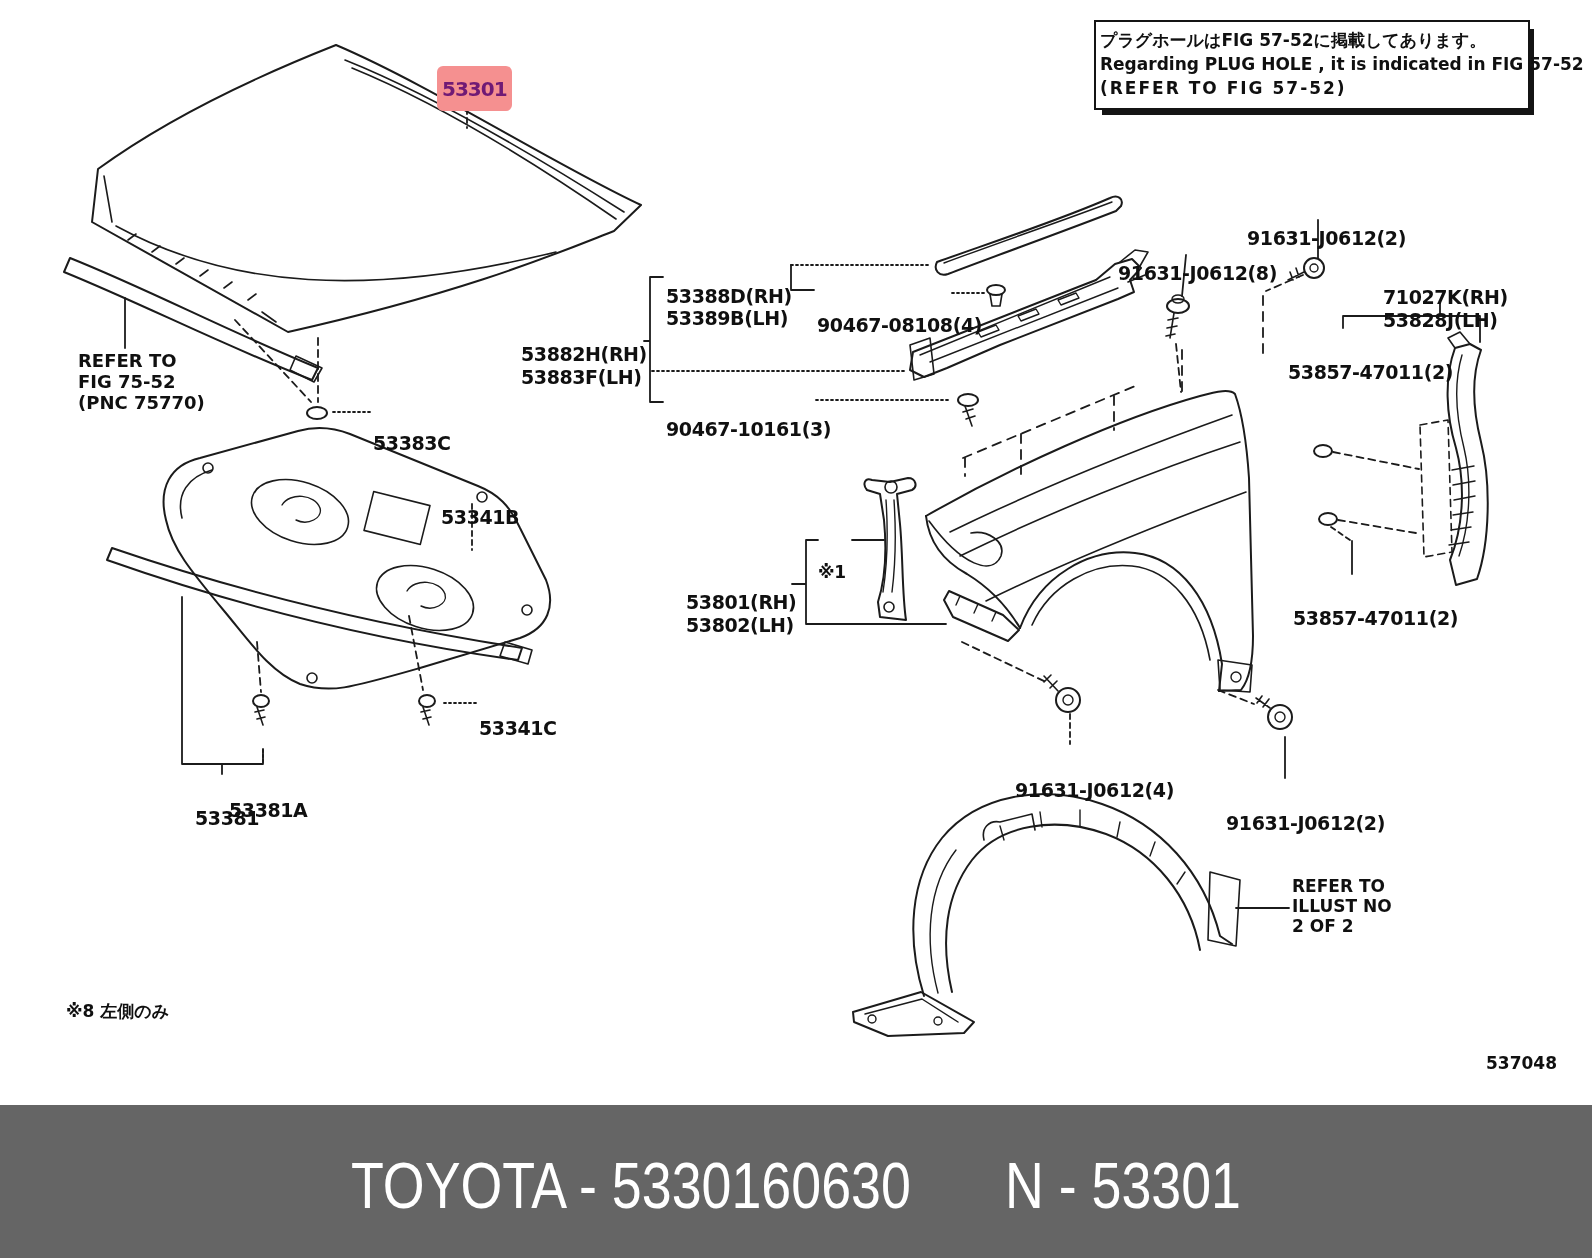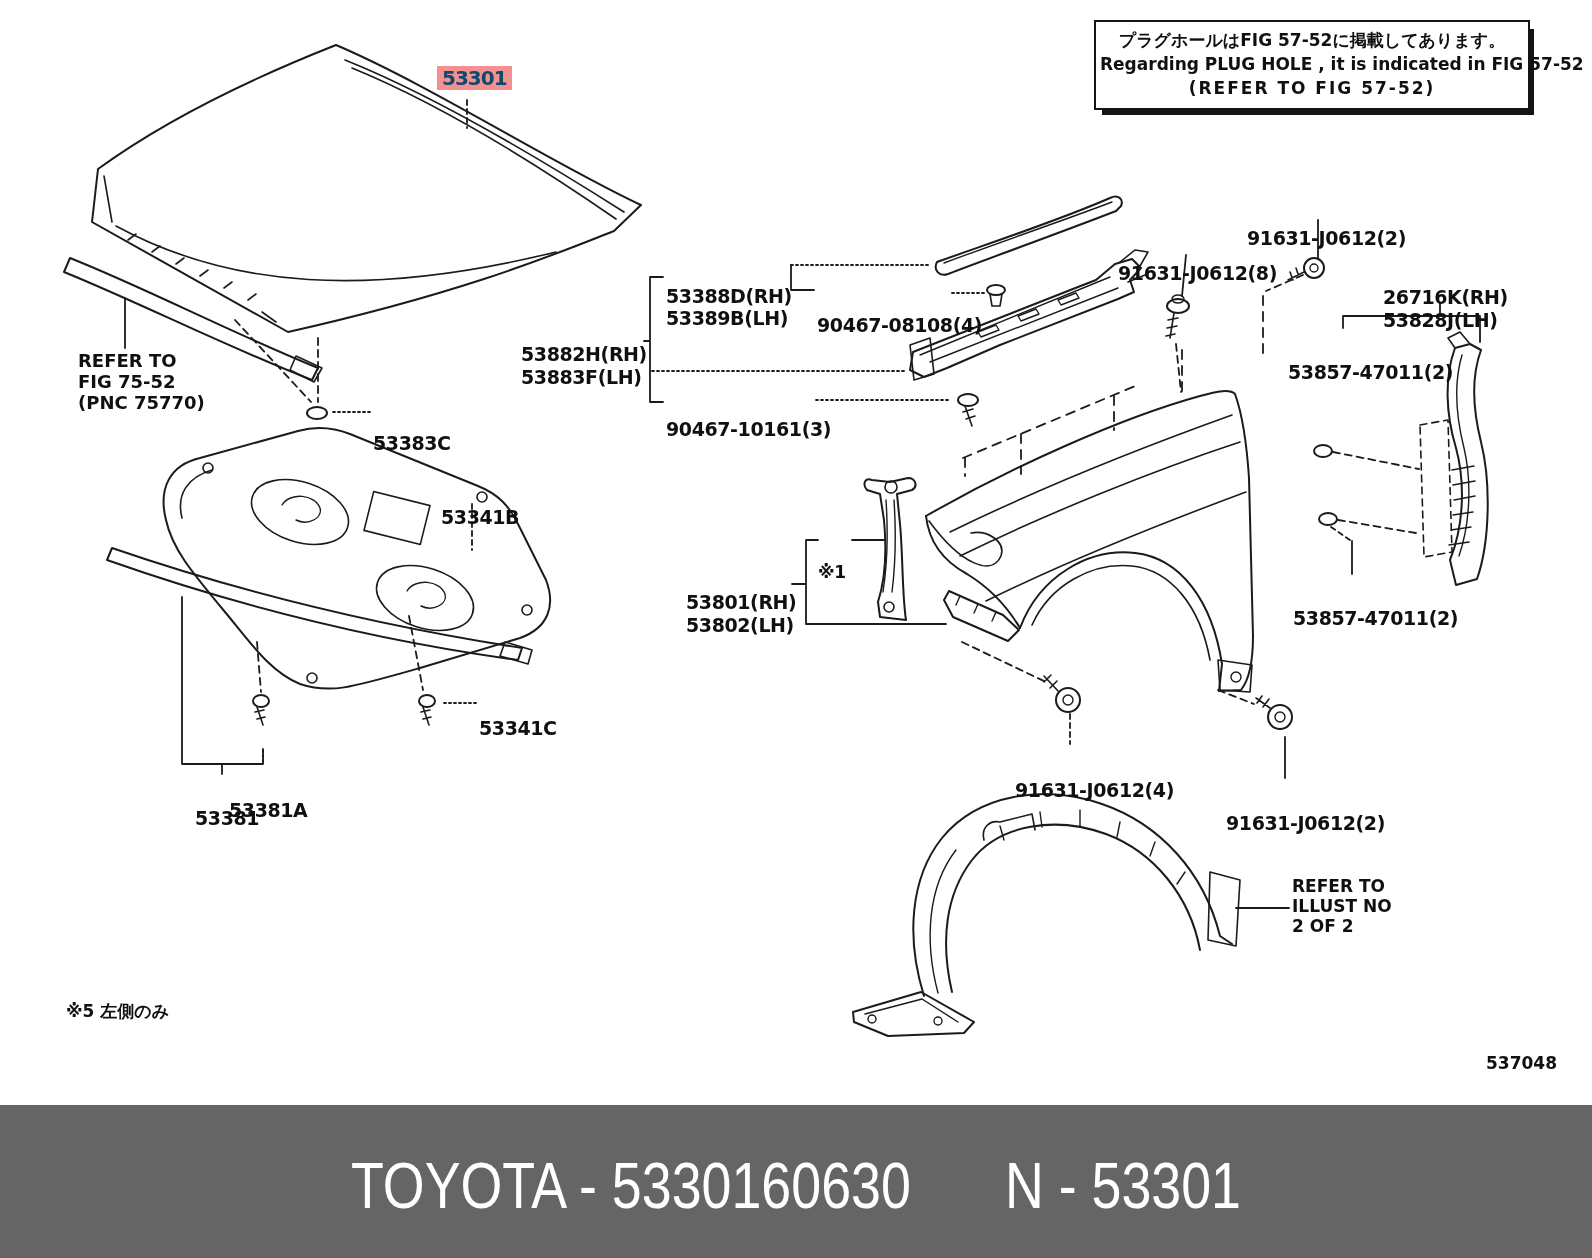--- a/index.html
+++ b/index.html
@@ -5,26 +5,26 @@
   html,body{margin:0;padding:0;background:#ffffff;}
   body{width:1592px;height:1258px;position:relative;overflow:hidden;
        font-family:"DejaVu Sans",sans-serif;}
   #stage{position:absolute;inset:0;width:1592px;height:1258px;}
   svg.art{position:absolute;left:0;top:0;}
   .lbl{position:absolute;font:700 19px "DejaVu Sans",sans-serif;color:#101010;
        white-space:nowrap;letter-spacing:-0.4px;line-height:21px;margin-top:32px;}
   .ref{position:absolute;font:700 18px "DejaVu Sans",sans-serif;color:#101010;
        line-height:21px;white-space:nowrap;}
   .ref .rl{display:block;}
-  .chip{position:absolute;left:437px;top:66px;min-width:58px;height:24px;box-sizing:border-box;
-        display:flex;align-items:center;justify-content:center;background:#f59090;color:#0c4a6e;
-        font:700 20px "DejaVu Sans",sans-serif;letter-spacing:-1px;padding:0 5px;cursor:pointer;}
+  .chip{position:absolute;left:437px;top:66px;min-width:58px;height:45px;box-sizing:border-box;
+        display:flex;align-items:center;justify-content:center;background:#f59090;color:#701a75;
+        font:700 20px "DejaVu Sans",sans-serif;letter-spacing:-1px;padding:0 5px;cursor:pointer;border-radius:6px;}
   .notice{position:absolute;left:1094px;top:20px;width:436px;box-sizing:border-box;
           border:2px solid #141414;box-shadow:6px 7px 0 -2px #141414;
-          padding:6px 4px 8px;text-align:center;color:#101010;
+          padding:6px 4px 8px;color:#101010;
           font:700 17px "DejaVu Sans",sans-serif;line-height:24px;background:#fff;}
   .notice .nl{display:block;white-space:nowrap;}
   .notice .nl3{letter-spacing:2px;}
   .footnote{position:absolute;left:66px;top:1000px;font:700 17px "DejaVu Sans",sans-serif;color:#101010;}
   .fignum{position:absolute;left:1486px;top:1053px;font:700 17px "DejaVu Sans",sans-serif;color:#101010;}
   .footer{position:absolute;left:0;top:1097px;width:1592px;height:161px;background:#656565;margin-top:8px;}
   .footer-inner{height:100%;display:flex;align-items:center;justify-content:center;gap:112px;
                 color:#ffffff;font:400 64px "Liberation Sans",sans-serif;
                 transform:scaleX(0.84);white-space:nowrap;}
 </style>
@@ -218,21 +218,21 @@
   <div class="chip">53301</div>
 
   <div class="lbl" style="left:666px;top:254px">53388D(RH)</div>
   <div class="lbl" style="left:666px;top:276px">53389B(LH)</div>
   <div class="lbl" style="left:817px;top:283px">90467-08108(4)</div>
   <div class="lbl" style="left:521px;top:312px">53882H(RH)</div>
   <div class="lbl" style="left:521px;top:335px">53883F(LH)</div>
   <div class="lbl" style="left:666px;top:387px">90467-10161(3)</div>
   <div class="lbl" style="left:1247px;top:196px">91631-J0612(2)</div>
   <div class="lbl" style="left:1118px;top:231px">91631-J0612(8)</div>
-  <div class="lbl" style="left:1383px;top:255px">26716K(RH)</div>
+  <div class="lbl" style="left:1383px;top:255px">71027K(RH)</div>
   <div class="lbl" style="left:1383px;top:278px">53828J(LH)</div>
   <div class="lbl" style="left:1288px;top:330px">53857-47011(2)</div>
   <div class="lbl" style="left:818px;top:530px;font-size:17px">※1</div>
   <div class="lbl" style="left:686px;top:560px">53801(RH)</div>
   <div class="lbl" style="left:686px;top:583px">53802(LH)</div>
   <div class="lbl" style="left:1293px;top:576px">53857-47011(2)</div>
   <div class="lbl" style="left:1015px;top:748px">91631-J0612(4)</div>
   <div class="lbl" style="left:1226px;top:781px">91631-J0612(2)</div>
   <div class="lbl" style="left:373px;top:401px">53383C</div>
   <div class="lbl" style="left:441px;top:475px">53341B</div>
@@ -244,21 +244,21 @@
     <span class="rl">REFER TO</span>
     <span class="rl">FIG 75-52</span>
     <span class="rl">(PNC 75770)</span>
   </div>
   <div class="ref" style="left:1292px;top:876px;font-size:17px;line-height:20px">
     <span class="rl">REFER TO</span>
     <span class="rl">ILLUST NO</span>
     <span class="rl">2 OF 2</span>
   </div>
 
-  <div class="footnote">※5 左側のみ</div>
+  <div class="footnote">※8 左側のみ</div>
   <div class="fignum">537048</div>
 
   <div class="footer">
     <div class="footer-inner">
       <span>TOYOTA - 5330160630</span>
       <span>N - 53301</span>
     </div>
   </div>
 
 </div>

